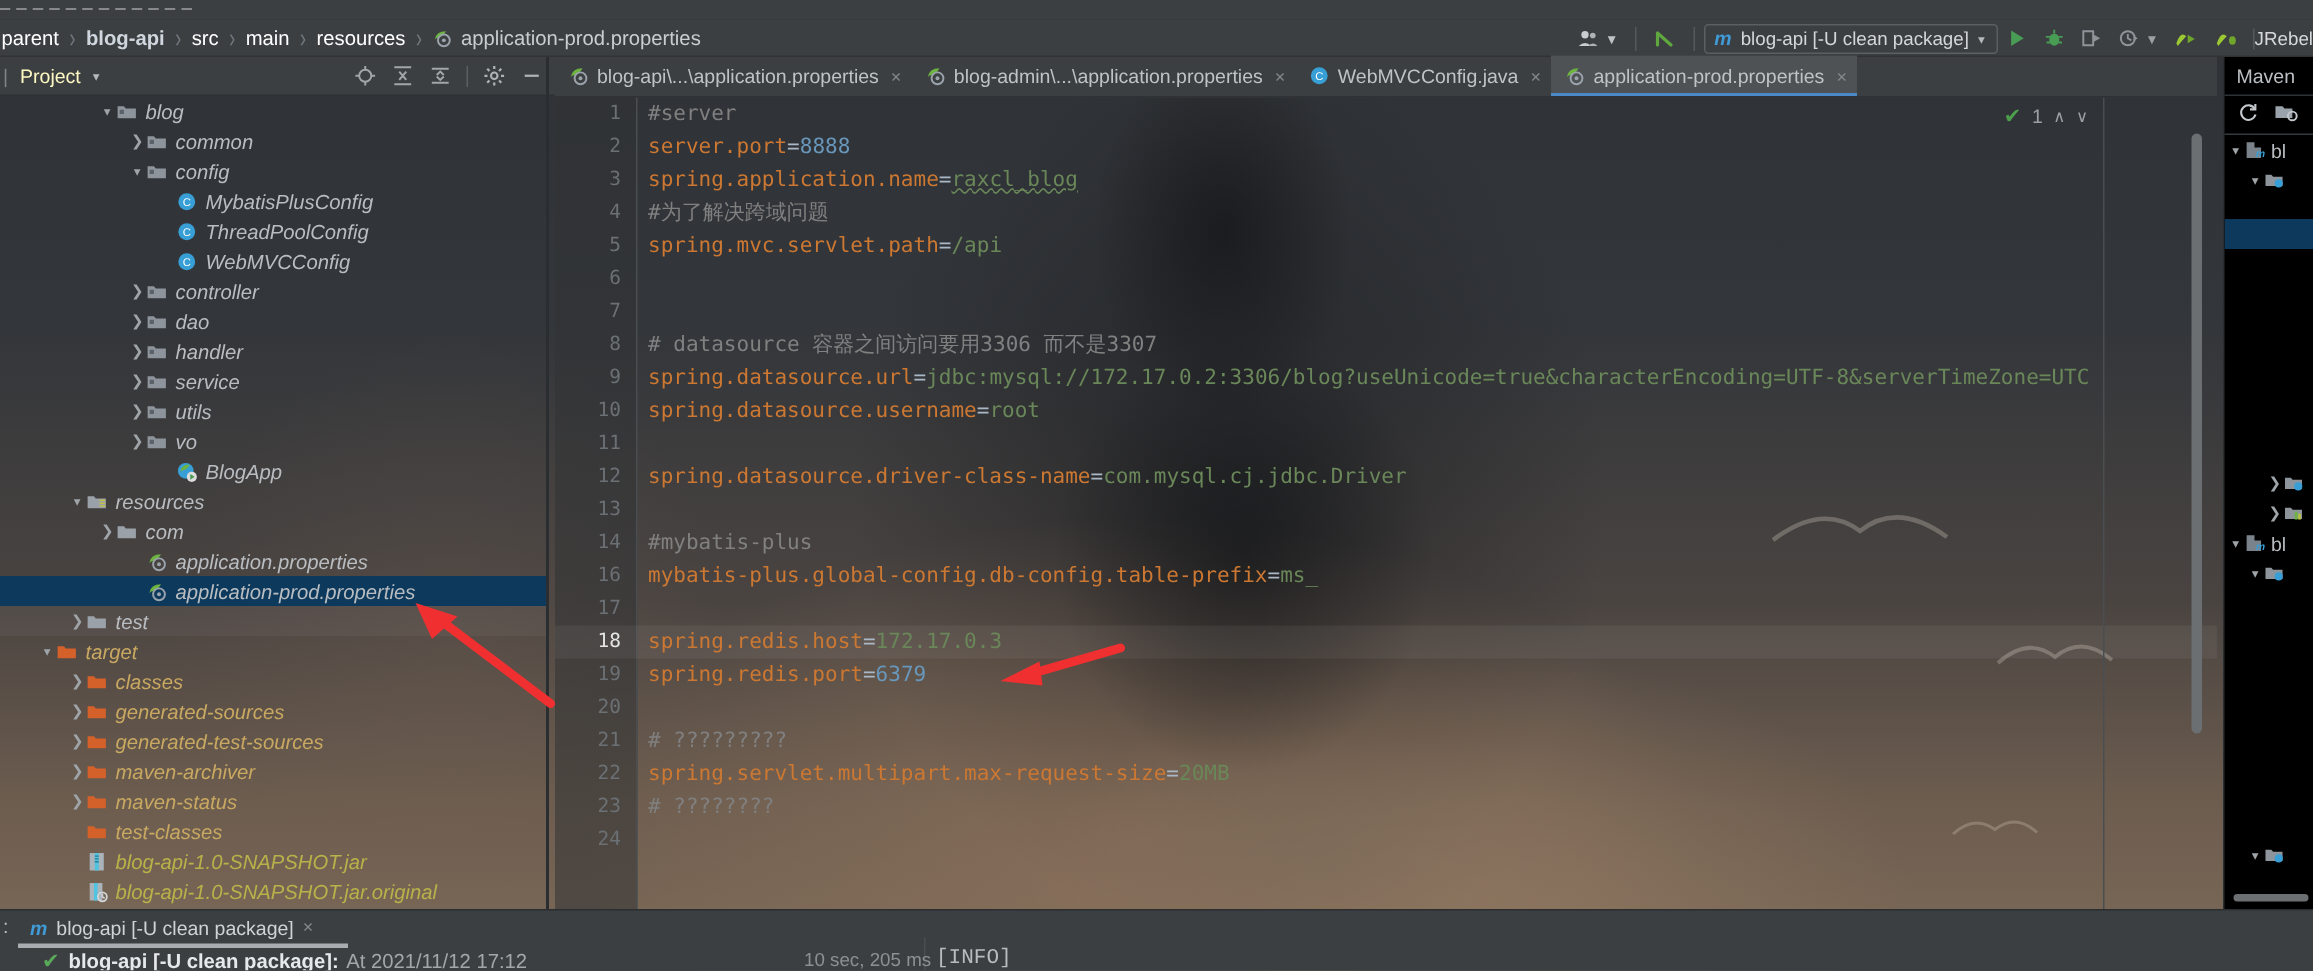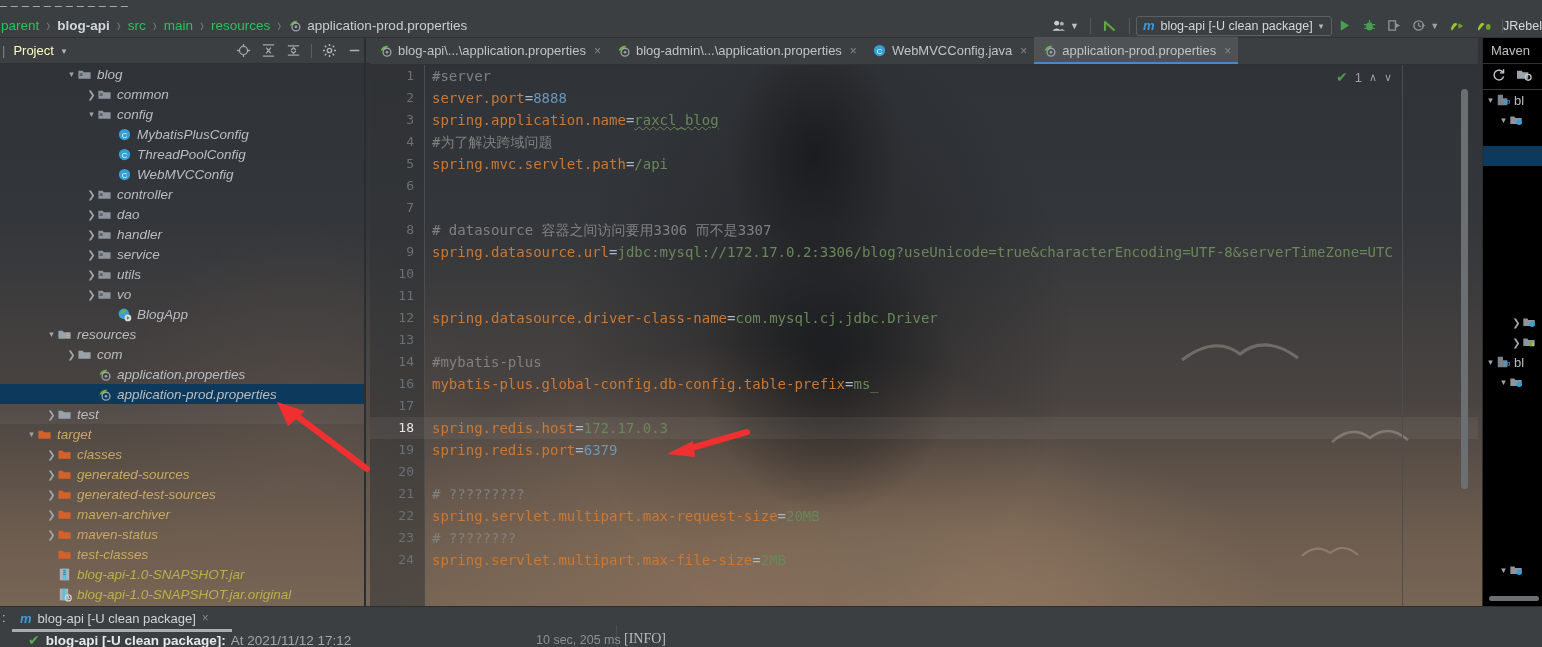--- a/index.html
+++ b/index.html
@@ -54,21 +54,21 @@
   .navbar{
     position:absolute; left:0; top:13px; width:1542px; height:25px;
     background:#3c3f41; border-bottom:1px solid #323232;
     display:flex; align-items:center;
   }
   .crumbs{display:flex; align-items:center; height:25px; padding-left:0px;}
   .crumb{
     color:#a9b7c6; font-size:13.5px; padding:0 1px; white-space:nowrap;
   }
   .crumb.b{font-weight:bold; color:#cfd6dd;}
-  .crumb.dim{color:#22c55e;}
+  .crumb.dim{color:#ffffff;}
   .sep{color:#6f7880; font-size:12px; padding:0 6px; transform:scaleY(1.5);}
   .crumb-file{display:flex;align-items:center;gap:5px;color:#c8cdd2;font-size:13.5px;}
 
   
   .nav-right{
     position:absolute; right:0; top:13px; height:25px;
     display:flex; align-items:center; gap:0px;
   }
   .tb-btn{
     display:flex;align-items:center;justify-content:center;
@@ -222,21 +222,21 @@
   .runstatus{
     position:absolute; left:0; top:25px; width:1542px; height:16px;
     display:flex; align-items:center;
   }
   .runstatus .ok{color:#5aa85a;font-size:14px;margin-left:28px;margin-right:6px;}
   .runstatus .bold{color:#e6e9ec;font-size:13.5px;font-weight:bold;}
   .runstatus .dimtxt{color:#a2a7ab;font-size:13.5px;margin-left:5px;}
   .runstatus .elapsed{position:absolute;left:536px;color:#8b9095;font-size:12.5px;}
   .console-info{
     position:absolute;left:624px;top:24px;color:#b8bcc0;
-    font-family:Liberation Serif, serif;font-size:14px;
+    font-family:Liberation Mono, monospace;font-size:14px;
   }
   .run-vdiv{position:absolute;left:616px;top:18px;width:1px;height:29px;background:#4b4e50;}
 
   
   .annot{position:absolute;pointer-events:none;}
 </style>
 </head>
 <body>
 
 <div id="app">
@@ -706,34 +706,34 @@
     <div class="code" id="code-lines">
         <div class="line"><span class="ln">1</span><span class="txt"><span class="c">#server</span></span></div>
         <div class="line"><span class="ln">2</span><span class="txt"><span class="k">server.port</span><span class="eq">=</span><span class="n">8888</span></span></div>
         <div class="line"><span class="ln">3</span><span class="txt"><span class="k">spring.application.name</span><span class="eq">=</span><span class="v wavy">raxcl_blog</span></span></div>
         <div class="line"><span class="ln">4</span><span class="txt"><span class="c">#为了解决跨域问题</span></span></div>
         <div class="line"><span class="ln">5</span><span class="txt"><span class="k">spring.mvc.servlet.path</span><span class="eq">=</span><span class="v">/api</span></span></div>
         <div class="line"><span class="ln">6</span><span class="txt"></span></div>
         <div class="line"><span class="ln">7</span><span class="txt"></span></div>
         <div class="line"><span class="ln">8</span><span class="txt"><span class="c"># datasource 容器之间访问要用3306 而不是3307</span></span></div>
         <div class="line"><span class="ln">9</span><span class="txt"><span class="k">spring.datasource.url</span><span class="eq">=</span><span class="v">jdbc:mysql://172.17.0.2:3306/blog?useUnicode=true&amp;characterEncoding=UTF-8&amp;serverTimeZone=UTC</span></span></div>
-        <div class="line"><span class="ln">10</span></div>
+        <div class="line"><span class="ln">10</span><span class="txt"><span class="k">spring.datasource.username</span><span class="eq">=</span><span class="v">root</span></span></div>
         <div class="line"><span class="ln">11</span></div>
         <div class="line"><span class="ln">12</span><span class="txt"><span class="k">spring.datasource.driver-class-name</span><span class="eq">=</span><span class="v">com.mysql.cj.jdbc.Driver</span></span></div>
         <div class="line"><span class="ln">13</span><span class="txt"></span></div>
         <div class="line"><span class="ln">14</span><span class="txt"><span class="c">#mybatis-plus</span></span></div>
         <div class="line"><span class="ln">16</span><span class="txt"><span class="k">mybatis-plus.global-config.db-config.table-prefix</span><span class="eq">=</span><span class="v">ms_</span></span></div>
         <div class="line"><span class="ln">17</span><span class="txt"></span></div>
         <div class="line caret"><span class="ln">18</span><span class="txt"><span class="k">spring.redis.host</span><span class="eq">=</span><span class="v">172.17.0.3</span></span></div>
         <div class="line"><span class="ln">19</span><span class="txt"><span class="k">spring.redis.port</span><span class="eq">=</span><span class="n">6379</span></span></div>
         <div class="line"><span class="ln">20</span><span class="txt"></span></div>
         <div class="line"><span class="ln">21</span><span class="txt"><span class="c"># ?????????</span></span></div>
         <div class="line"><span class="ln">22</span><span class="txt"><span class="k">spring.servlet.multipart.max-request-size</span><span class="eq">=</span><span class="v">20MB</span></span></div>
         <div class="line"><span class="ln">23</span><span class="txt"><span class="c"># ????????</span></span></div>
-        <div class="line"><span class="ln">24</span><span class="txt"><span class="k">spring.servlet.multipart.max-file-size</span><span class="eq">=</span><span class="v">2MB</span></span></div>
+        <div class="line"><span class="ln">24</span></div>
       </div>
     <div class="ed-right-div"></div>
     <div class="inspect">
       <span class="okmark">✔</span>
       <span>1</span>
       <span style="font-size:11px;">∧</span>
       <span style="font-size:11px;">∨</span>
     </div>
     <div class="ed-scroll"></div>
   </div>

